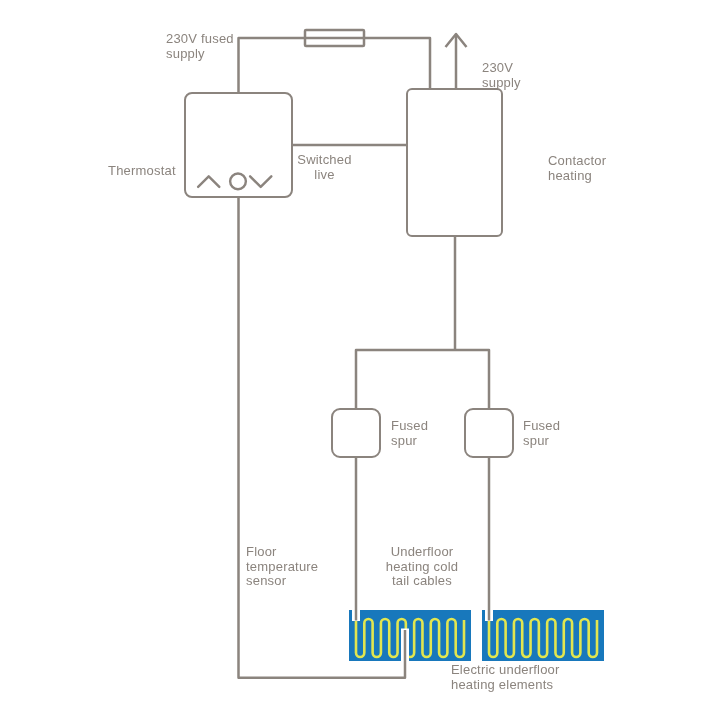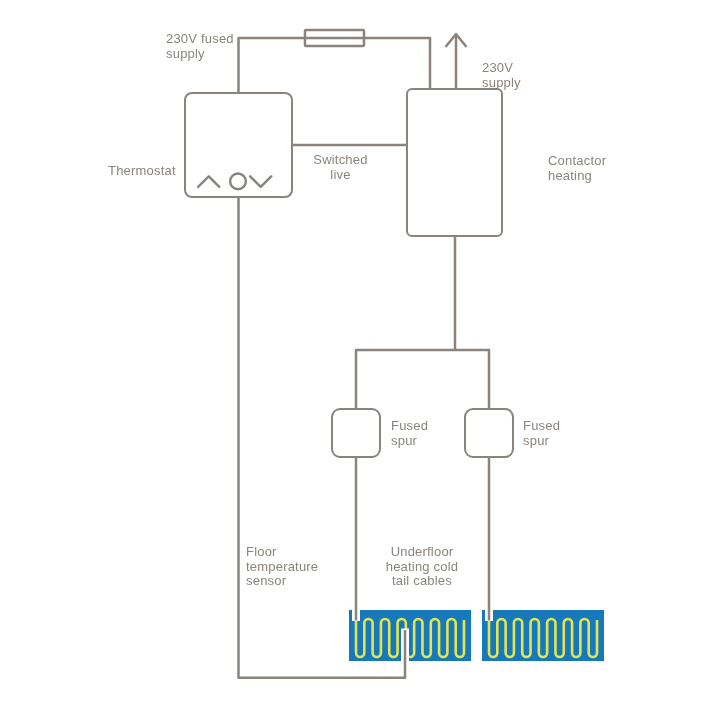--- a/index.html
+++ b/index.html
@@ -73,28 +73,30 @@
     <path class="wire" d="M 356 457 L 356 620.5"></path>
     <path class="wire" d="M 489 457 L 489 620.5"></path>
     <path class="wire" d="M 238.5 197 L 238.5 677.75 L 405 677.75 L 405 630"></path>
   </svg>
 
   <div class="label" style="left:166px;top:32px;">230V fused
 supply</div>
   <div class="label" style="left:482px;top:33px;margin-top:28px;">230V
 supply</div>
   <div class="label" style="left:108px;top:123px;margin-top:41px;">Thermostat</div>
-  <div class="label center" style="left:303px;top:153px;width:75px;">Switched
+  <div class="label center" style="left:287px;top:153px;width:75px;">Switched
 live</div>
   <div class="label" style="left:548px;top:154px;">Contactor
 heating</div>
   <div class="label" style="left:391px;top:419px;">Fused
 spur</div>
   <div class="label" style="left:523px;top:419px;">Fused
 spur</div>
   <div class="label" style="left:246px;top:545px;">Floor
 temperature
 sensor</div>
   <div class="label center" style="left:361px;top:545px;width:122px;">Underfloor
 heating cold
 tail cables</div>
+  <div class="label" style="left:451px;top:663px;">Electric underfloor
+heating elements</div>
 
 </div>
 
 </body></html>

